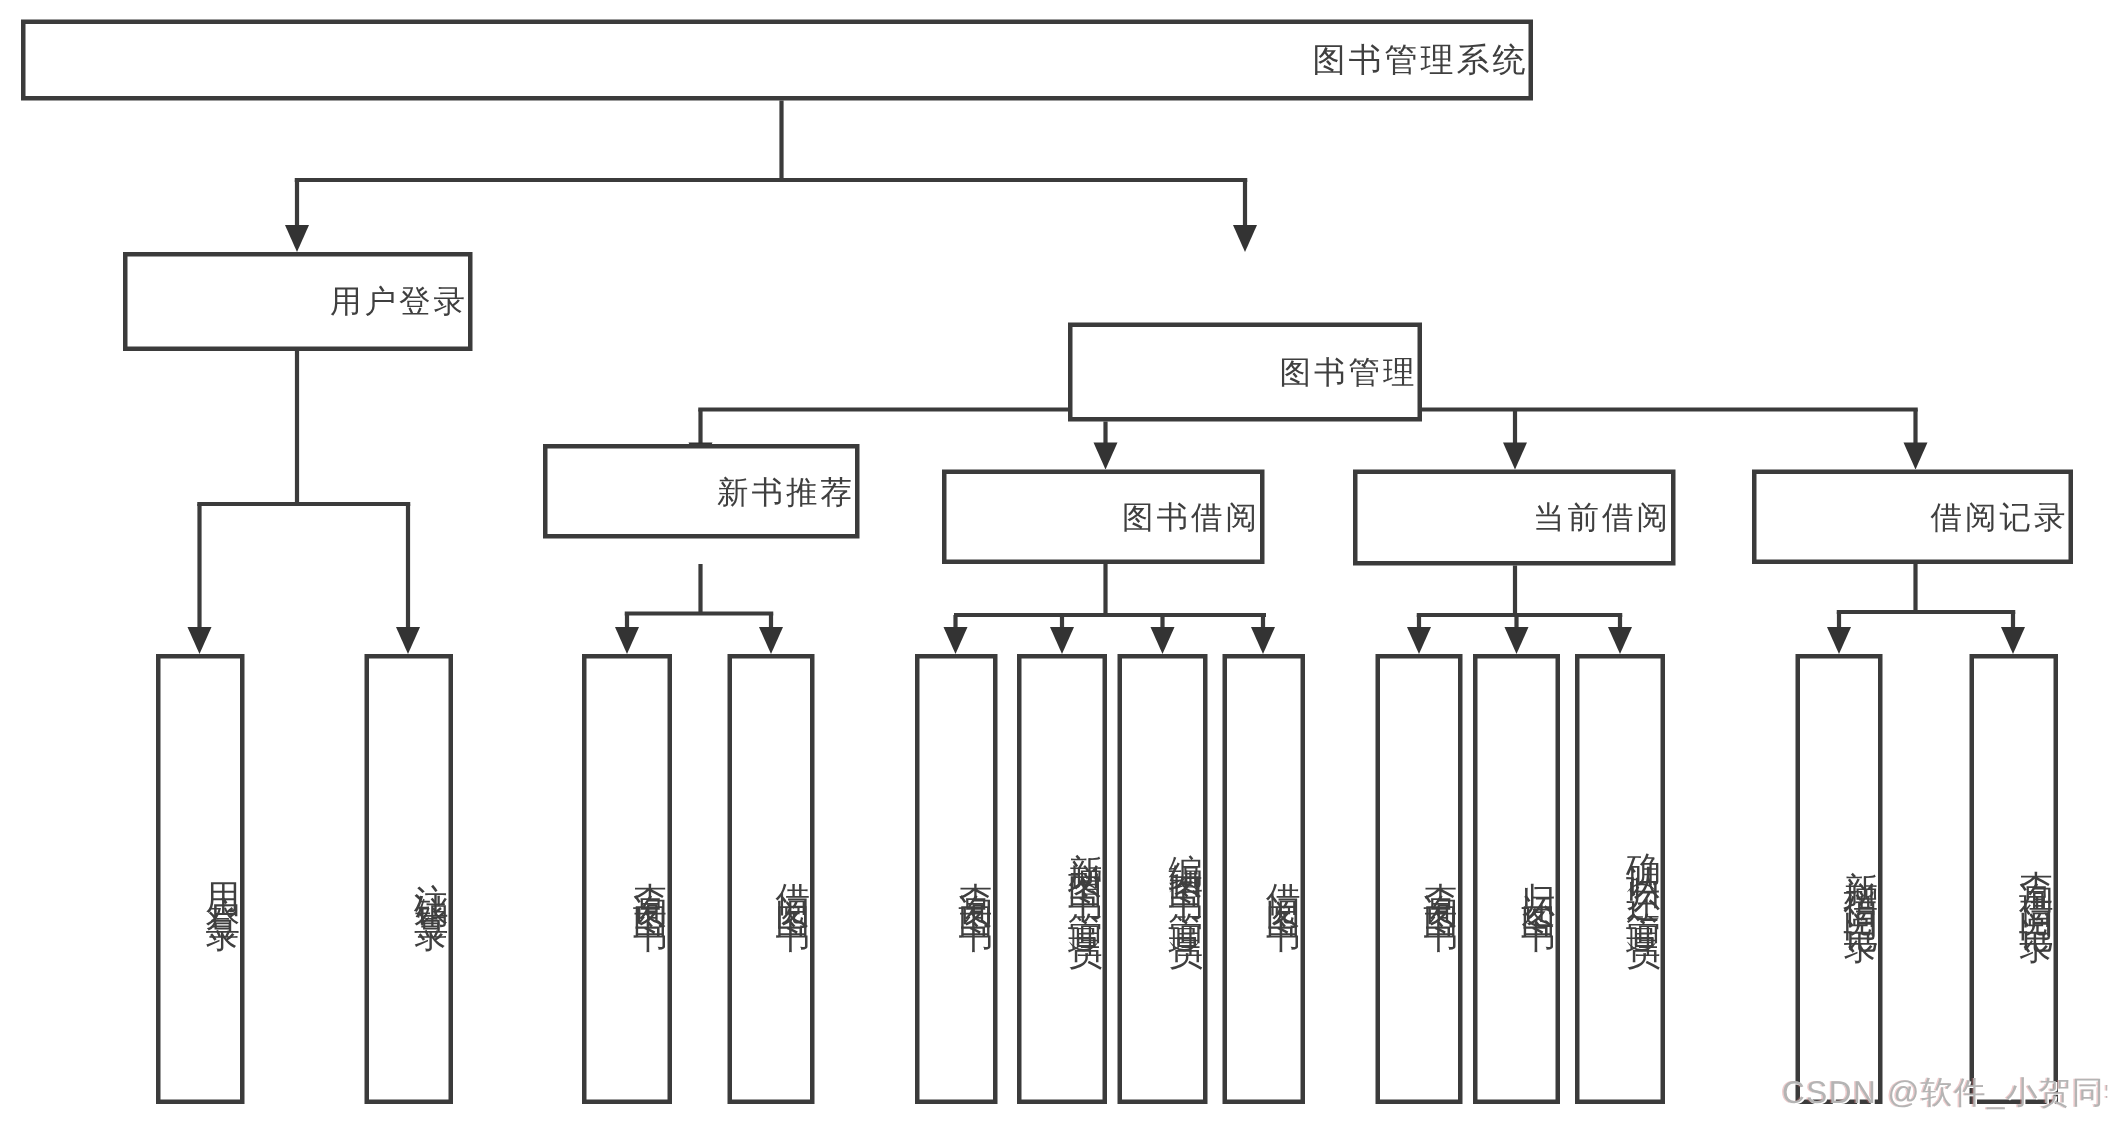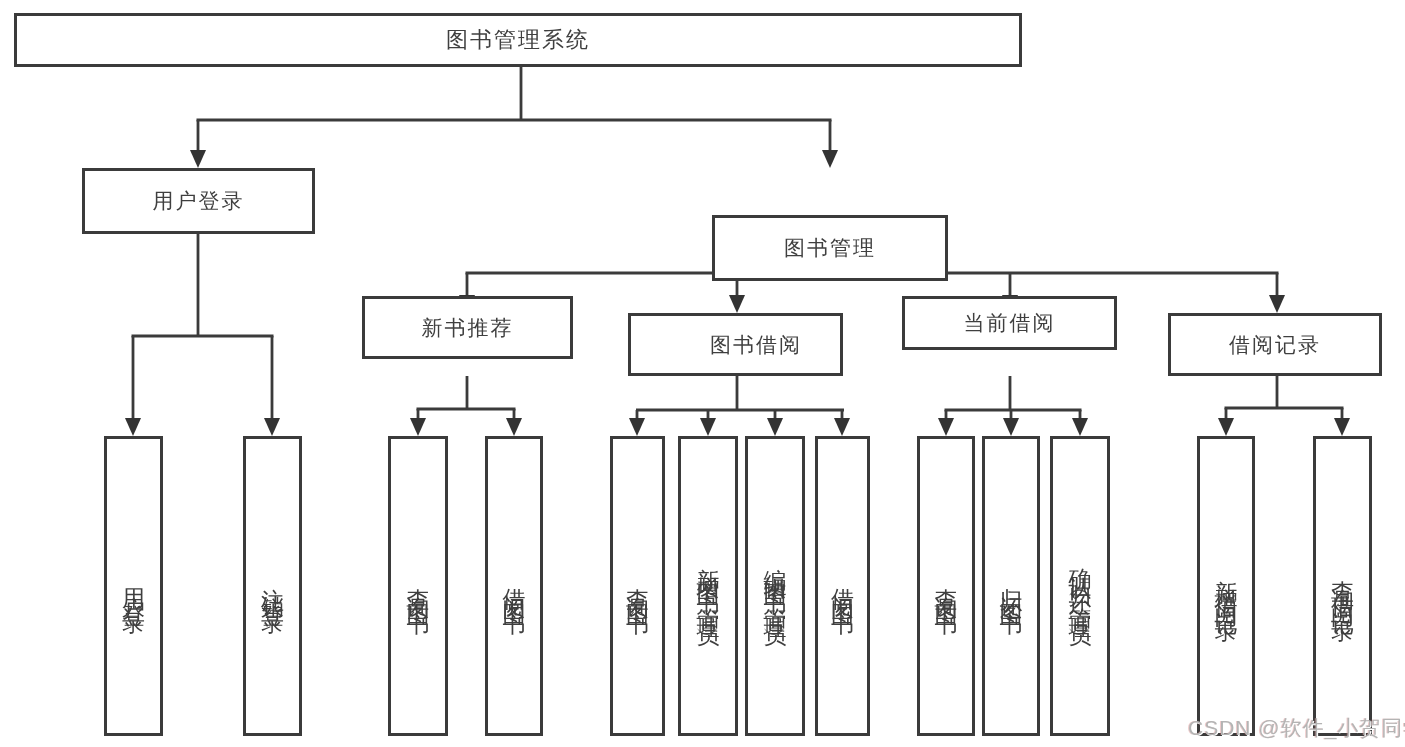--- a/index.html
+++ b/index.html
@@ -3,21 +3,21 @@
 <meta charset="utf-8">
 <style>
   html,body{margin:0;padding:0;background:#ffffff;}
   .stage{
     position:relative;width:1405px;height:747px;background:#ffffff;overflow:hidden;
     font-family:"Liberation Sans","DejaVu Sans",sans-serif;color:#3f3f3f;
   }
   .connectors{position:absolute;left:0;top:0;width:1405px;height:747px;pointer-events:none;}
   .box{
     position:absolute;box-sizing:border-box;border:3px solid #3b3b3b;background:#ffffff;
-    display:flex;align-items:center;justify-content:center;text-align:center;
+    display:flex;align-items:center;justify-content:flex-end;text-align:center;
   }
   .hlabel{font-size:21px;letter-spacing:2px;white-space:nowrap;}
   .title .hlabel{font-size:22px;}
   .leaf span{
     writing-mode:vertical-rl;text-orientation:mixed;
     font-size:23px;letter-spacing:8px;line-height:1;white-space:nowrap;
   }
   .watermark{
     position:absolute;left:1188px;top:714px;font-size:21px;letter-spacing:1px;
     color:#b4b4b4;white-space:nowrap;
@@ -105,21 +105,21 @@
   <div class="box" style="left:712px;top:168px;width:236px;height:66px;margin-top:47px;">
     <span class="hlabel">图书管理</span>
   </div>
 
   <div class="box" style="left:362px;top:296px;width:211px;height:63px;">
     <span class="hlabel">新书推荐</span>
   </div>
   <div class="box" style="left:628px;top:313px;width:215px;height:63px;padding-left:41px;">
     <span class="hlabel">图书借阅</span>
   </div>
-  <div class="box" style="left:902px;top:296px;width:215px;height:54px;">
+  <div class="box" style="left:902px;top:313px;width:215px;height:64px;">
     <span class="hlabel">当前借阅</span>
   </div>
   <div class="box" style="left:1168px;top:313px;width:214px;height:63px;">
     <span class="hlabel">借阅记录</span>
   </div>
 
   <div class="box leaf" style="left:104px;top:436px;width:59px;height:300px;">
     <span>用户登录</span>
   </div>
   <div class="box leaf" style="left:243px;top:436px;width:59px;height:300px;">

